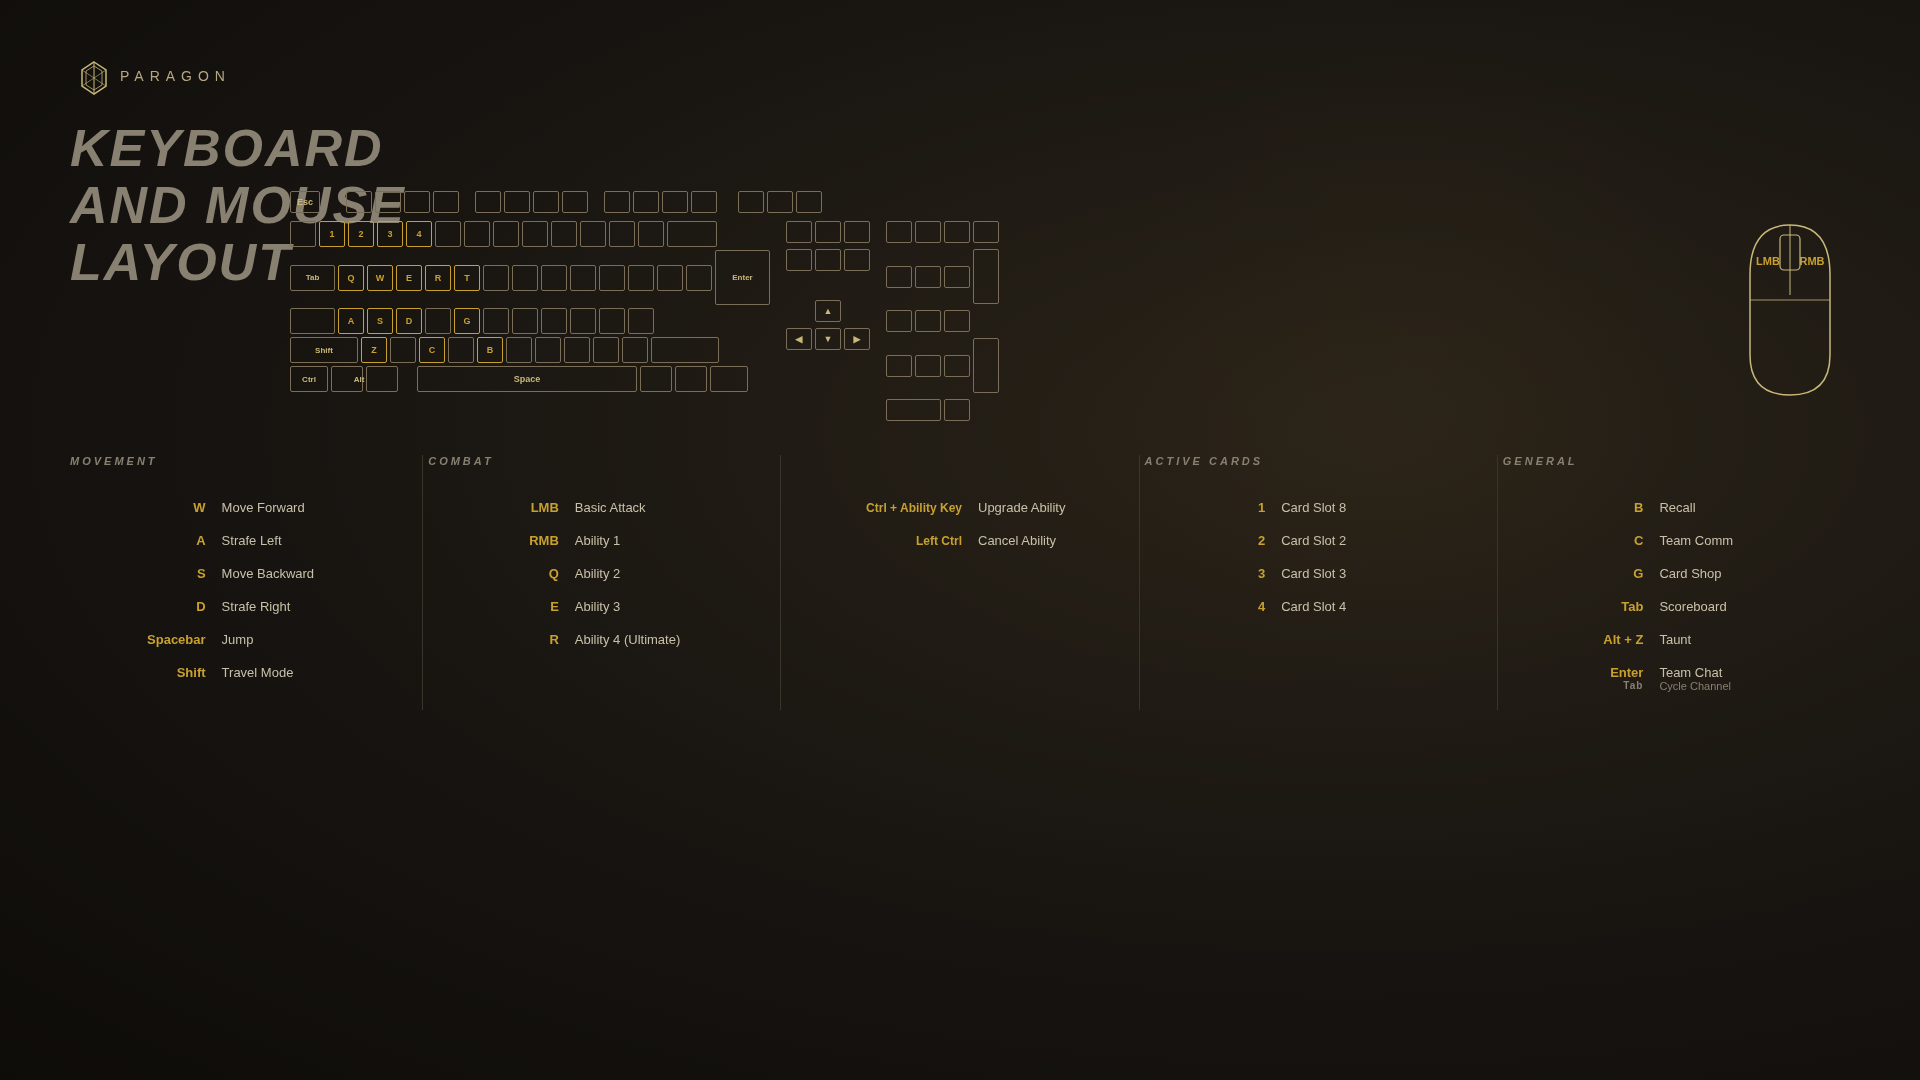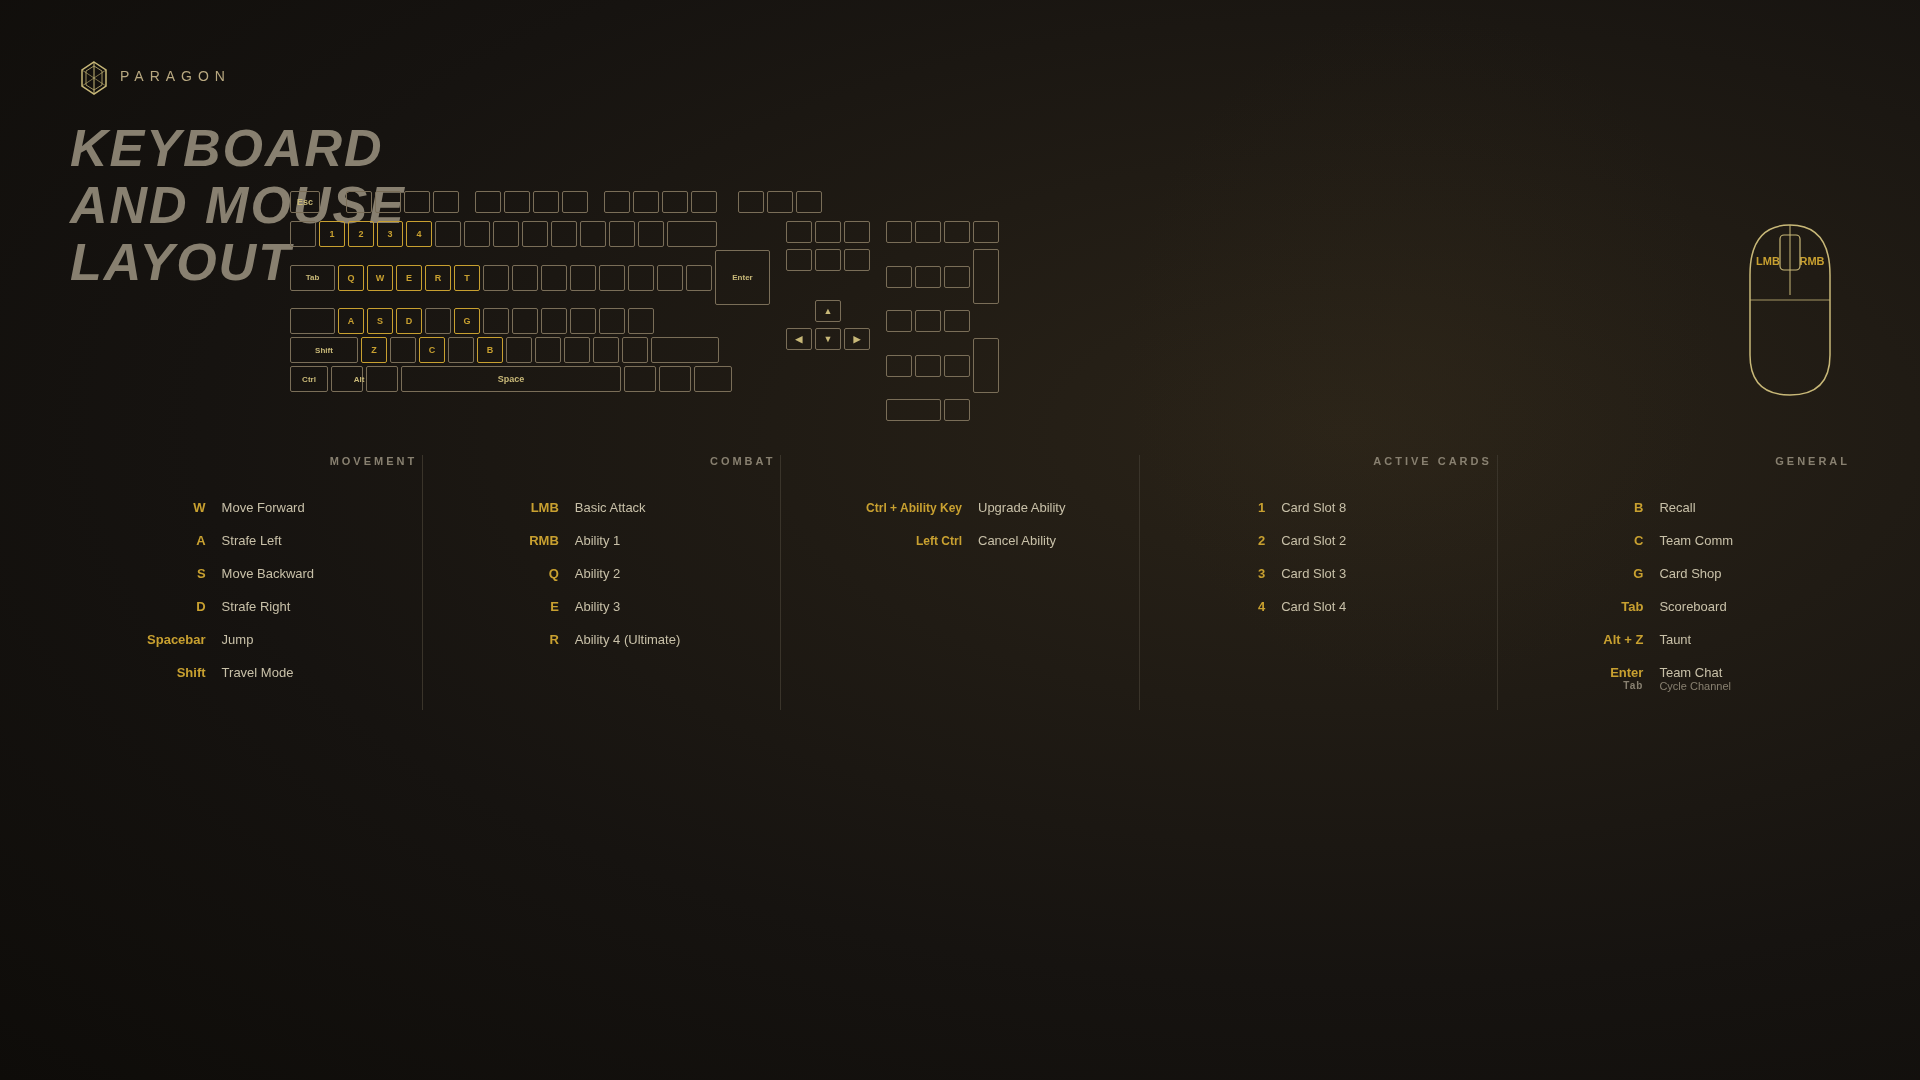--- a/index.html
+++ b/index.html
@@ -111,21 +111,21 @@
       flex-shrink: 0;
     }
 
     .key.highlighted {
       border-color: #c8a030;
       color: #c8a030;
     }
 
     .key.wide { width: 50px; }
     .key.enter { width: 55px; height: 55px; }
-    .key.space { width: 220px; }
+    .key.space { width: 220px; margin-left: 16px; }
     .key.shift-l { width: 68px; }
     .key.shift-r { width: 68px; }
     .key.caps { width: 45px; }
     .key.tab-key { width: 45px; }
     .key.ctrl { width: 38px; }
     .key.alt { width: 32px; padding-left: 24px; }
     .key.fn-row { height: 22px; }
     .key.esc { min-width: 30px; }
 
     
@@ -155,23 +155,24 @@
     .section {
       flex: 1;
     }
 
     .section-title {
       font-size: 11px;
       font-weight: bold;
       letter-spacing: 3px;
       color: #888070;
       text-transform: uppercase;
-      text-align: right;
+      text-align: left;
       margin-bottom: 25px;
       padding-bottom: 8px;
+      font-style: italic;
     }
 
     .keybind-row {
       display: flex;
       align-items: baseline;
       margin-bottom: 18px;
       justify-content: center;
     }
 
     .key-label {

